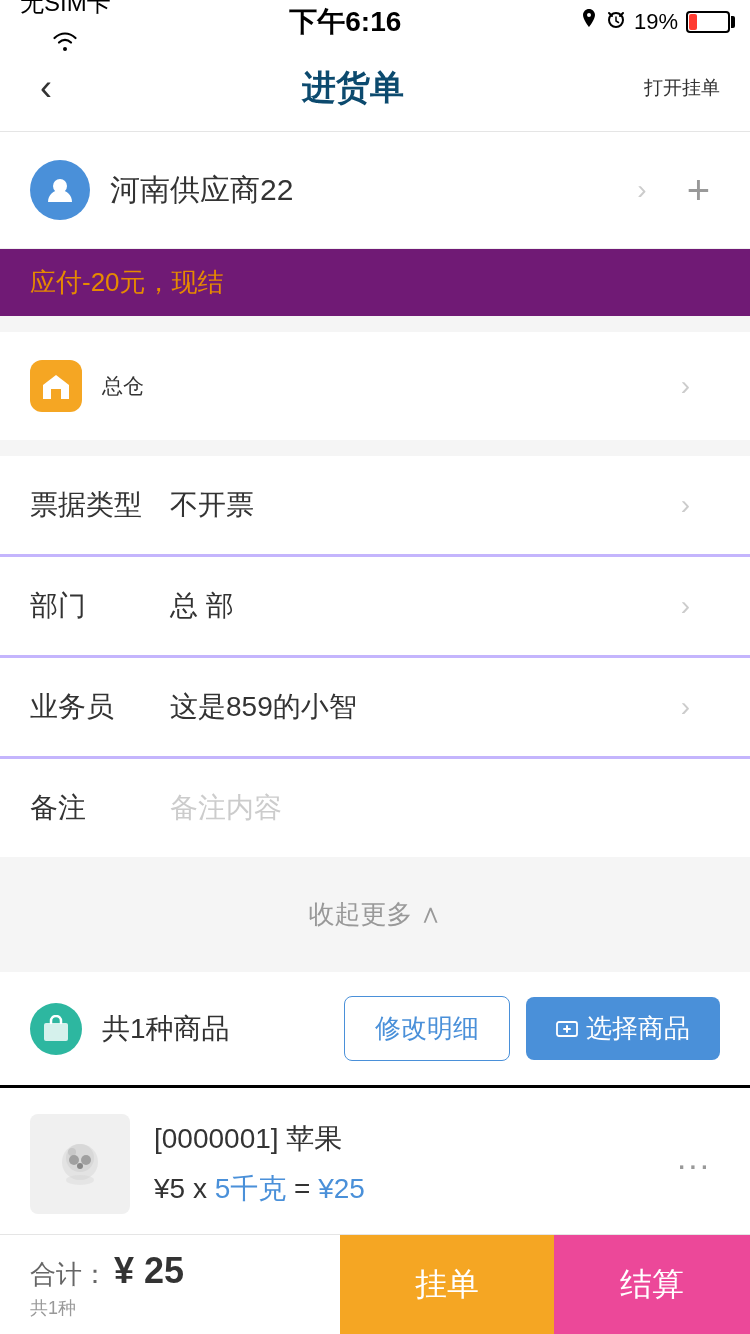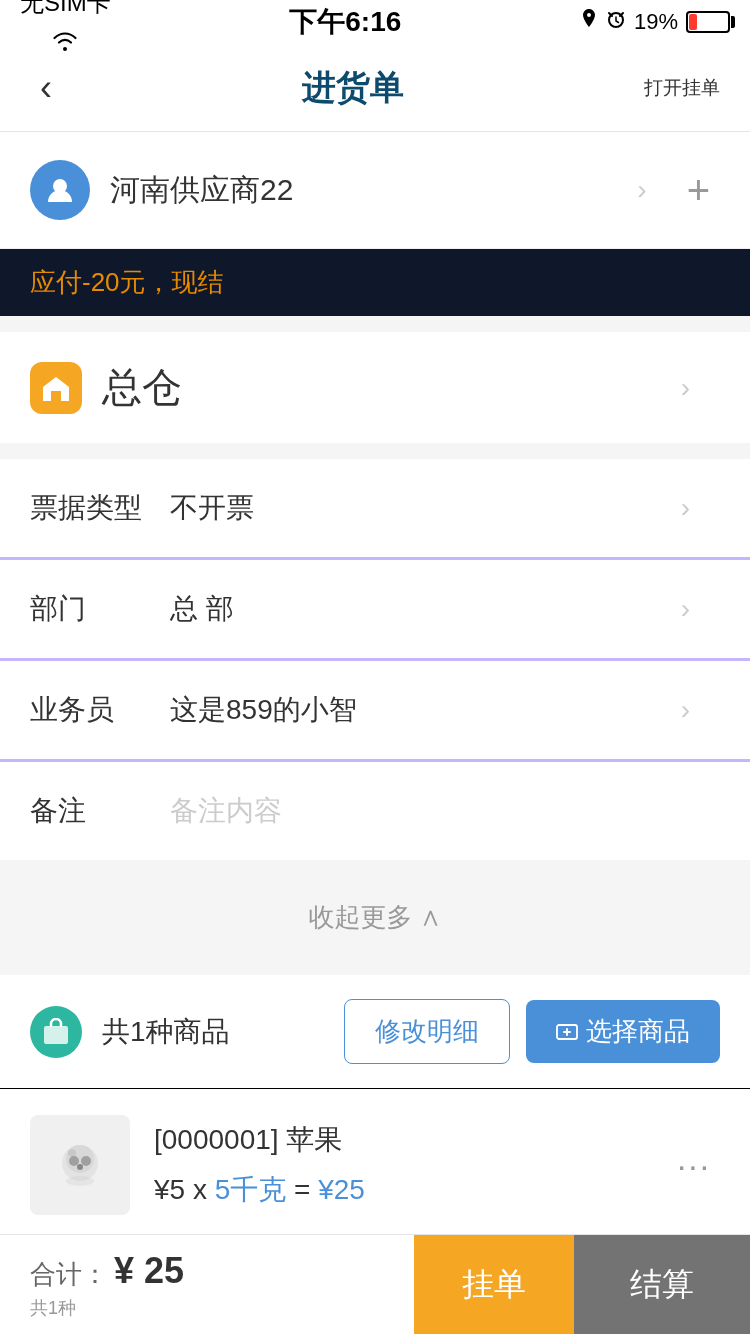--- a/index.html
+++ b/index.html
@@ -118,21 +118,21 @@
     }
     .plus-btn {
       font-size: 40px;
       color: #999;
       cursor: pointer;
       padding: 0 10px;
     }
 
     
     .alert-row {
-      background: #0f172a;
+      background: #701a75;
       padding: 16px 30px;
       font-size: 26px;
       color: #e68a00;
     }
 
     
     .warehouse-row {
       display: flex;
       align-items: center;
       padding: 28px 30px;
@@ -140,21 +140,21 @@
     .warehouse-icon {
       width: 52px; height: 52px;
       border-radius: 12px;
       background: #f5a623;
       display: flex; align-items: center; justify-content: center;
       margin-right: 20px;
     }
     .warehouse-icon svg { width: 30px; height: 30px; fill: #fff; }
     .warehouse-name {
       flex: 1;
-      font-size: 40px;
+      font-size: 21px;
       color: #333;
     }
 
     
     .form-row {
       display: flex;
       align-items: center;
       padding: 30px;
       border-bottom: 3px solid #c4b5fd;
       background: #fff;
@@ -190,21 +190,21 @@
       color: #999;
       cursor: pointer;
     }
 
     
     .product-header {
       background: #fff;
       display: flex;
       align-items: center;
       padding: 24px 30px;
-      border-bottom: 1px solid #000000;
+      border-bottom: 3px solid #000000;
       margin-top: 16px;
     }
     .product-icon {
       width: 52px; height: 52px;
       border-radius: 26px;
       background: #2db7a0;
       display: flex; align-items: center; justify-content: center;
       margin-right: 20px;
     }
     .product-icon svg { width: 28px; height: 28px; fill: #fff; }
@@ -292,35 +292,35 @@
       font-size: 30px;
       color: #333;
       display: flex;
       align-items: baseline;
       gap: 6px;
     }
     .total-label { font-size: 26px; color: #666; text-align: center; }
     .total-amount { font-size: 36px; font-weight: 600; color: #333; }
     .total-sub { font-size: 18px; color: #999; margin-top: 4px; }
     .action-btn-yellow {
-      width: 160px;
+      width: 214px;
       height: 100px;
       background: #f5a623;
       color: #fff;
       font-size: 32px;
       display: flex;
       align-items: center;
       justify-content: center;
       cursor: pointer;
       border: none;
     }
     .action-btn-blue-main {
-      width: 176px;
+      width: 196px;
       height: 100px;
-      background: #737373;
+      background: #ec4899;
       color: #fff;
       font-size: 32px;
       display: flex;
       align-items: center;
       justify-content: center;
       cursor: pointer;
       border: none;
     }
   </style>
 </head>

